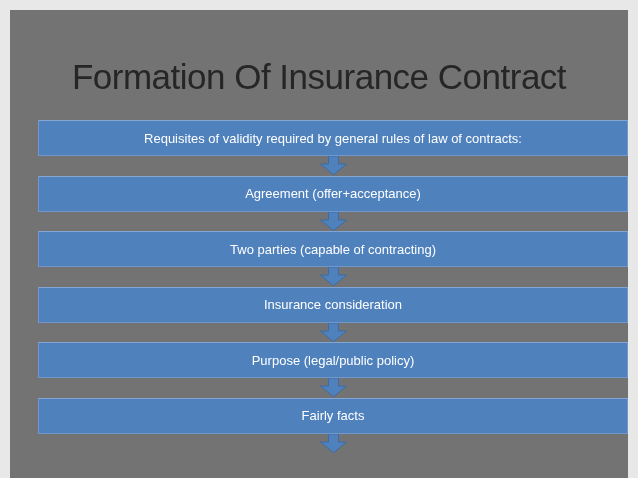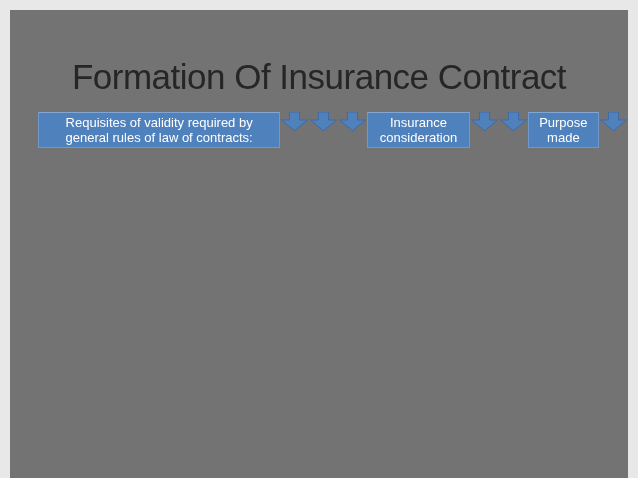--- a/index.html
+++ b/index.html
@@ -17,24 +17,24 @@
     width:100%;
     text-align:center;
     font-size:35px;
     line-height:42px;
     letter-spacing:-0.5px;
     color:#262626;
     font-weight:400;
   }
   .flow{
     position:absolute;
-    top:102px;left:28px;
+    top:110px;left:28px;
     width:590px;
     display:flex;
-    flex-direction:row;
+    flex-direction:column;
   }
   .bar{
     box-sizing:border-box;
     height:36px;
     background:#4f81bd;
     border:1px solid #7298cb;
     border-top-color:#82a5d4;
     color:#ffffff;
     display:flex;
     align-items:center;
@@ -63,53 +63,62 @@
     <div class="bar">
       <span>Requisites of validity required by general rules of law of contracts:</span>
     </div>
 
     <div class="gap">
       <svg width="29" height="19.5" viewBox="0 0 29 19.5">
         <polygon points="9.5,0 19.5,0 19.5,8 27.5,8 14.5,18.8 1.5,8 9.5,8" fill="#4f81bd" stroke="#3e6ba3" stroke-width="1"></polygon>
       </svg>
     </div>
 
+    <div class="bar">
+      <span>Agreement (offer+acceptance)</span>
+    </div>
 
     <div class="gap">
       <svg width="29" height="19.5" viewBox="0 0 29 19.5">
         <polygon points="9.5,0 19.5,0 19.5,8 27.5,8 14.5,18.8 1.5,8 9.5,8" fill="#4f81bd" stroke="#3e6ba3" stroke-width="1"></polygon>
       </svg>
     </div>
 
+    <div class="bar">
+      <span>Two parties (capable of contracting)</span>
+    </div>
 
     <div class="gap">
       <svg width="29" height="19.5" viewBox="0 0 29 19.5">
         <polygon points="9.5,0 19.5,0 19.5,8 27.5,8 14.5,18.8 1.5,8 9.5,8" fill="#4f81bd" stroke="#3e6ba3" stroke-width="1"></polygon>
       </svg>
     </div>
 
     <div class="bar">
       <span>Insurance consideration</span>
     </div>
 
     <div class="gap">
       <svg width="29" height="19.5" viewBox="0 0 29 19.5">
         <polygon points="9.5,0 19.5,0 19.5,8 27.5,8 14.5,18.8 1.5,8 9.5,8" fill="#4f81bd" stroke="#3e6ba3" stroke-width="1"></polygon>
       </svg>
     </div>
 
+    <div class="bar">
+      <span>Purpose (legal/public policy)</span>
+    </div>
 
     <div class="gap">
       <svg width="29" height="19.5" viewBox="0 0 29 19.5">
         <polygon points="9.5,0 19.5,0 19.5,8 27.5,8 14.5,18.8 1.5,8 9.5,8" fill="#4f81bd" stroke="#3e6ba3" stroke-width="1"></polygon>
       </svg>
     </div>
 
     <div class="bar">
-      <span>Purpose made</span>
+      <span>Fairly facts</span>
     </div>
 
     <div class="gap">
       <svg width="29" height="19.5" viewBox="0 0 29 19.5">
         <polygon points="9.5,0 19.5,0 19.5,8 27.5,8 14.5,18.8 1.5,8 9.5,8" fill="#4f81bd" stroke="#3e6ba3" stroke-width="1"></polygon>
       </svg>
     </div>
 
 
   </div>

